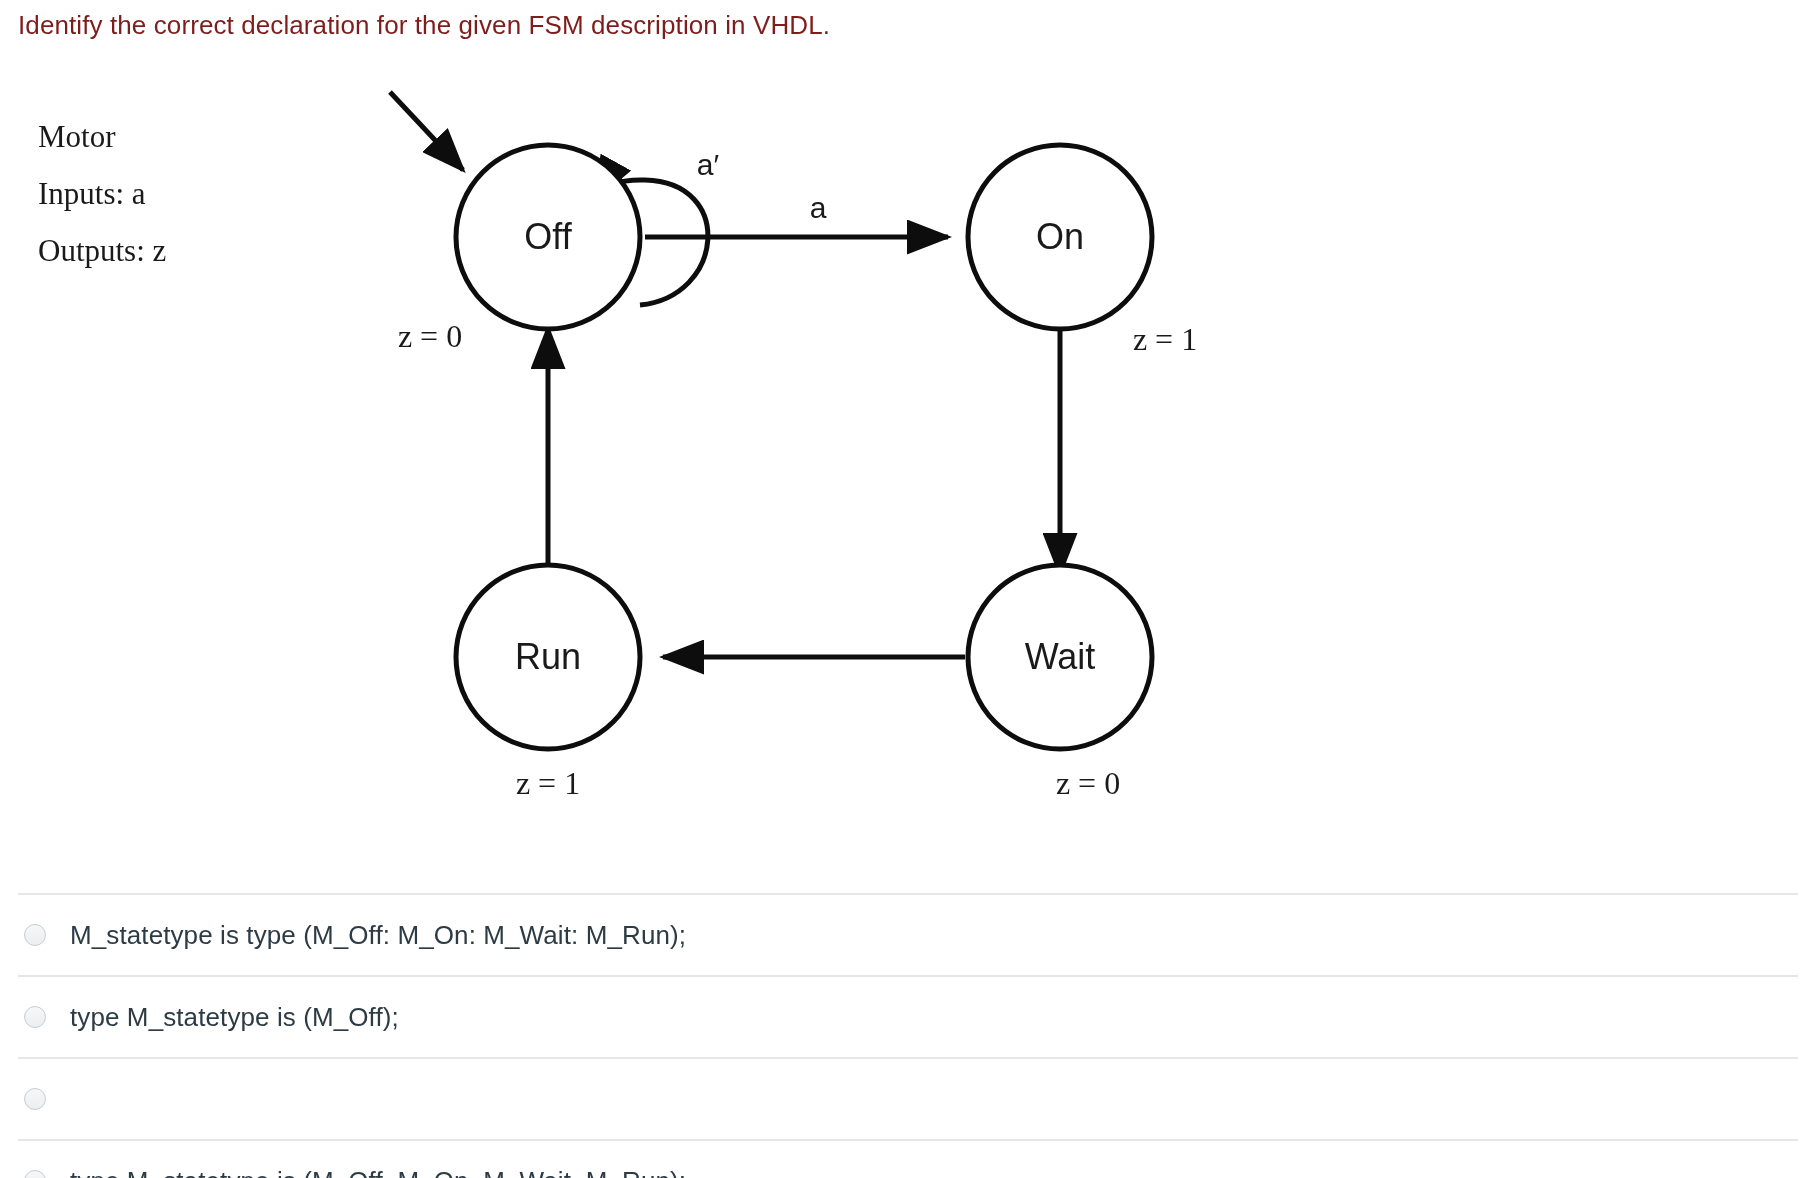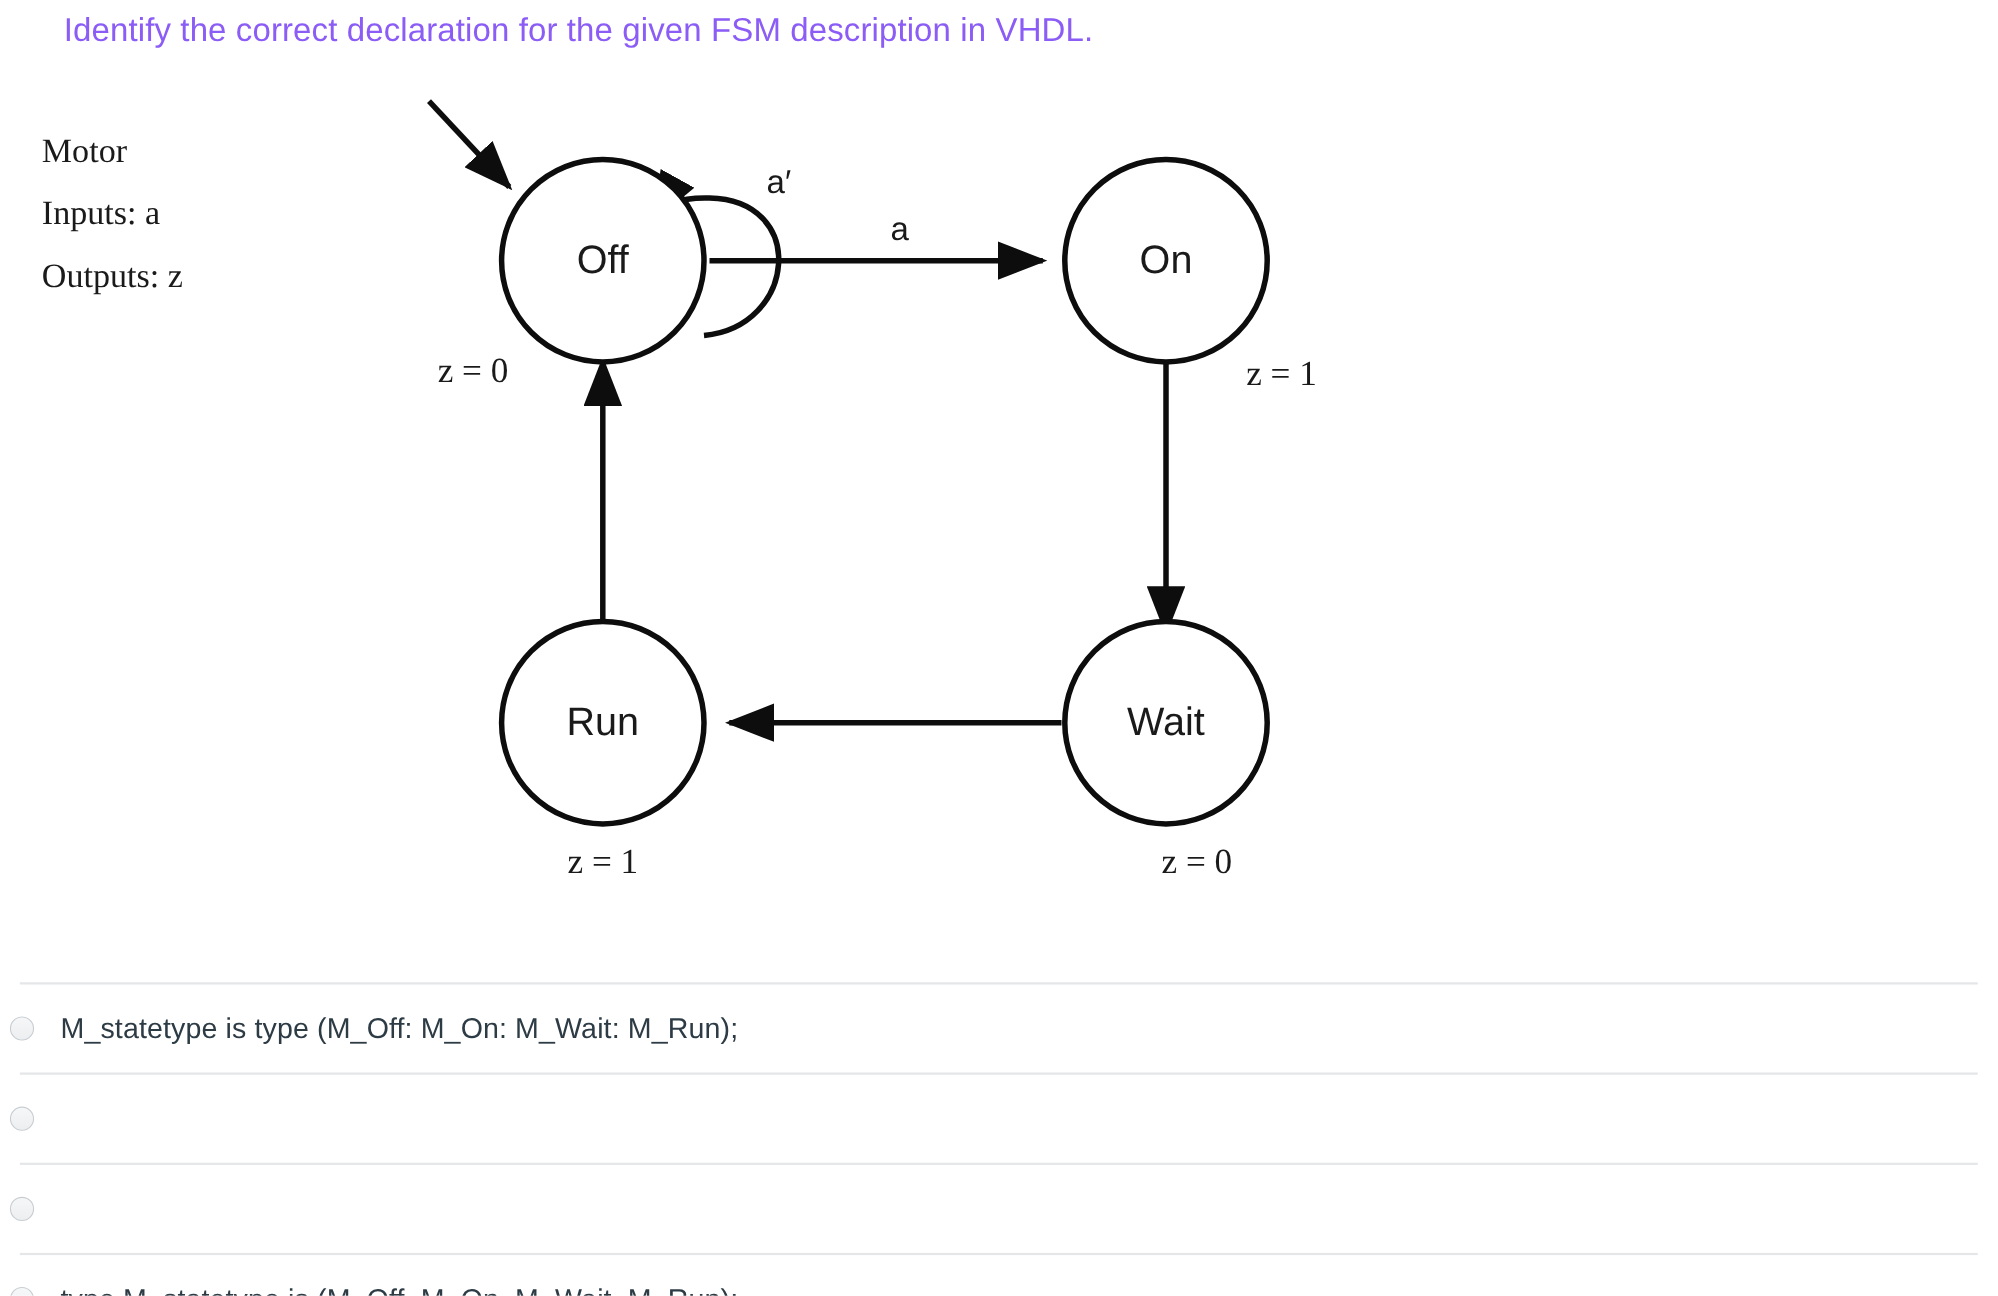--- a/index.html
+++ b/index.html
@@ -14,26 +14,25 @@
     font-family: "Liberation Sans", sans-serif;
     color: #2d3b45;
     overflow: hidden;
   }
 
   
   #question-prompt {
     position: absolute;
     left: 18px;
     top: 8px;
-    font-size: 30px;
+    font-size: 26px;
     line-height: 1.35;
     letter-spacing: 0.1px;
-    color: #8b5cf6;
+    color: #7f1d1d;
     white-space: nowrap;
-    margin-left: 40px;
   }
 
   
   #fsm-figure {
     position: absolute;
     left: 0;
     top: 52px;
     width: 1300px;
     height: 790px;
   }
@@ -84,21 +83,21 @@
   }
   .option-divider {
     height: 2px;
     background: #e4e6e8;
     margin: 0 18px 0 18px;
   }
   .option-row {
     display: flex;
     align-items: center;
     height: 80px;
-    padding-left: 9px;
+    padding-left: 24px;
     box-sizing: border-box;
   }
   .option-radio {
     width: 22px;
     height: 22px;
     border-radius: 50%;
     border: 1.5px solid #c7cdd1;
     background: linear-gradient(#f6f7f8, #eceef0);
     flex: 0 0 auto;
     margin-right: 24px;
@@ -167,20 +166,21 @@
 
   <div class="option-divider"></div>
   <div class="option-row">
     <span class="option-radio"></span>
     <span class="option-text">M_statetype is type (M_Off: M_On: M_Wait: M_Run);</span>
   </div>
 
   <div class="option-divider"></div>
   <div class="option-row">
     <span class="option-radio"></span>
+    <span class="option-text">type M_statetype is (M_Off);</span>
   </div>
 
   <div class="option-divider"></div>
   <div class="option-row">
     <span class="option-radio"></span>
   </div>
 
   <div class="option-divider"></div>
   <div class="option-row">
     <span class="option-radio"></span>

